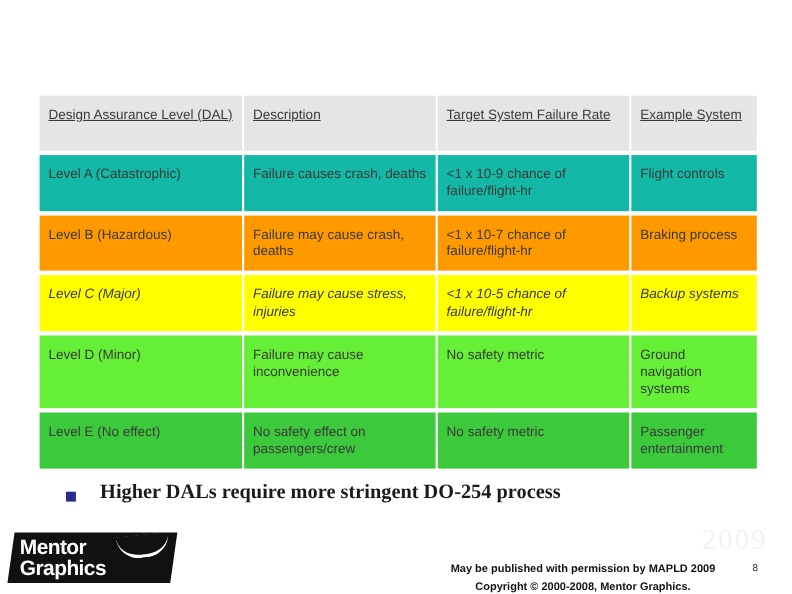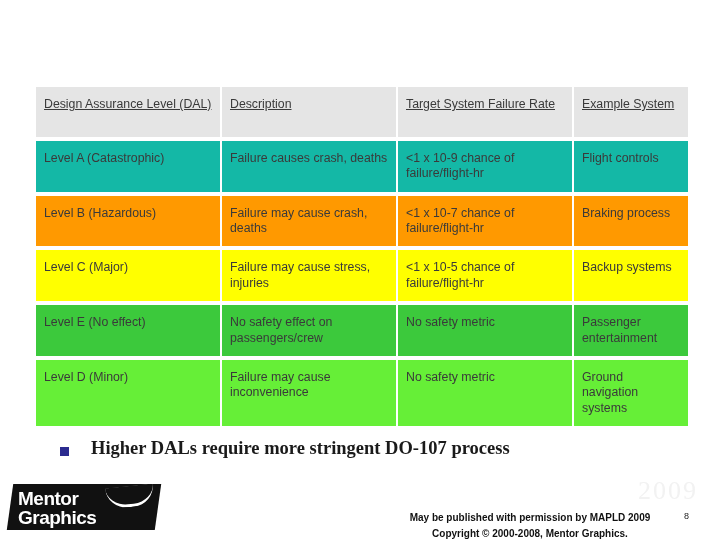--- a/index.html
+++ b/index.html
@@ -47,21 +47,21 @@
     line-height: 1.25;
   }
   td.head {
     background: #e5e5e5;
     height: 30px;
     color: #3a3a3a;
     text-decoration: underline;
   }
   .c-red    { background: #14b8a6; }
   .c-orange { background: #ff9900; }
-  .c-yellow { background: #ffff00; }
+  .c-yellow { background: #ffff00; font-style: italic; }
   .c-ltgreen{ background: #66ef37; }
   .c-green  { background: #3cc93c; }
   .bullet-row {
     position: absolute;
     left: 34px;
     top: 438px;
     width: 660px;
     display: flex;
     align-items: flex-start;
   }
@@ -185,38 +185,38 @@
     </tr>
 
     <tr>
       <td class="c-yellow">Level C (Major)</td>
       <td class="c-yellow">Failure may cause stress, injuries</td>
       <td class="c-yellow">&lt;1 x 10-5 chance of failure/flight-hr</td>
       <td class="c-yellow">Backup systems</td>
     </tr>
 
     <tr>
+      <td class="c-ltgreen">Level D (Minor)</td>
+      <td class="c-ltgreen">Failure may cause inconvenience</td>
+      <td class="c-ltgreen">No safety metric</td>
+      <td class="c-ltgreen">Ground navigation systems</td>
+    </tr>
+
+    <tr>
       <td class="c-green">Level E (No effect)</td>
       <td class="c-green">No safety effect on passengers/crew</td>
       <td class="c-green">No safety metric</td>
       <td class="c-green">Passenger entertainment</td>
     </tr>
-
-    <tr>
-      <td class="c-ltgreen">Level D (Minor)</td>
-      <td class="c-ltgreen">Failure may cause inconvenience</td>
-      <td class="c-ltgreen">No safety metric</td>
-      <td class="c-ltgreen">Ground navigation systems</td>
-    </tr>
   </tbody>
     </table>
 
   <div class="bullet-row">
     <div class="bullet-sq"></div>
-    <div class="bullet-text">Higher DALs require more stringent DO-107 process</div>
+    <div class="bullet-text">Higher DALs require more stringent DO-254 process</div>
   </div>
 
   <div class="wm">2009</div>
 
   <div class="logo">
     <div class="ribbon"></div>
     <div class="swoosh"></div>
     <div class="l1">Mentor</div>
     <div class="l2">Graphics</div>
   </div>

